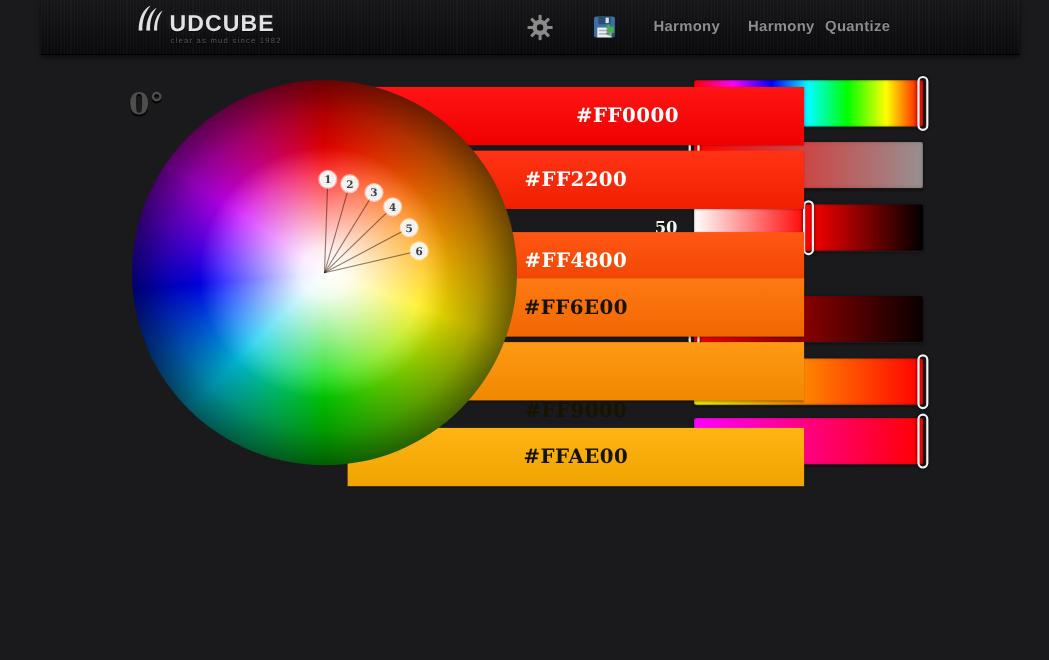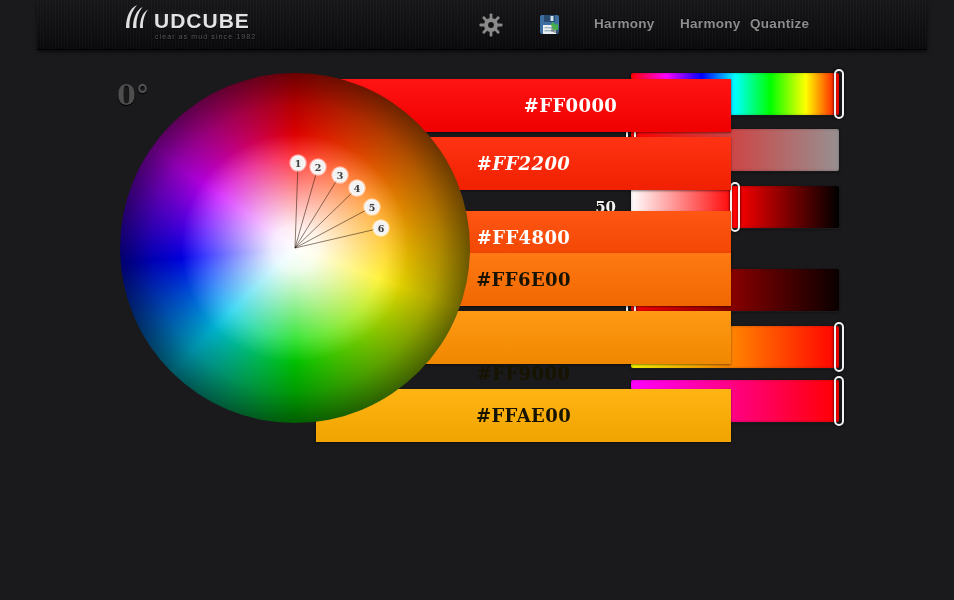--- a/index.html
+++ b/index.html
@@ -136,21 +136,21 @@
   <div class="nav-item" style="left:643px;">Harmony</div>
   <div class="nav-item" style="left:713px;">Quantize</div>
 </div>
 
 <div class="degree-label">0°</div>
 
 <div class="swatch" style="top: 79px; background-color: rgb(255, 0, 0);">
   <span class="swatch-hex" style="color: rgb(255, 255, 255); margin-left: 47px;">#FF0000</span>
 </div>
 <div class="swatch" style="top: 137px; background-color: rgb(255, 34, 0);">
-  <span class="swatch-hex" style="color: rgb(255, 255, 255); font-style: italic;">#FF2200</span>
+  <span class="swatch-hex" style="color: rgb(255, 255, 255);">#FF2200</span>
 </div>
 <div class="swatch" style="top: 211px; background-color: rgb(255, 72, 0);">
   <span class="swatch-hex" style="color: rgb(255, 255, 255);">#FF4800</span>
 </div>
 <div class="swatch" style="top: 253px; background-color: rgb(255, 110, 0);">
   <span class="swatch-hex" style="color: rgb(22, 19, 0);">#FF6E00</span>
 </div>
 <div class="swatch" style="top: 311px; background-color: rgb(255, 144, 0);">
   <span class="swatch-hex" style="color: rgb(22, 19, 0); margin-top: 36px;">#FF9000</span>
 </div>

